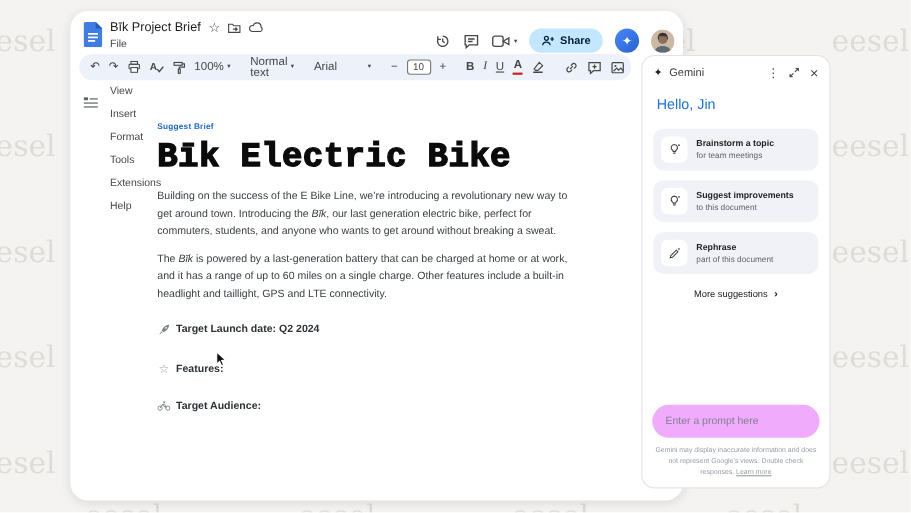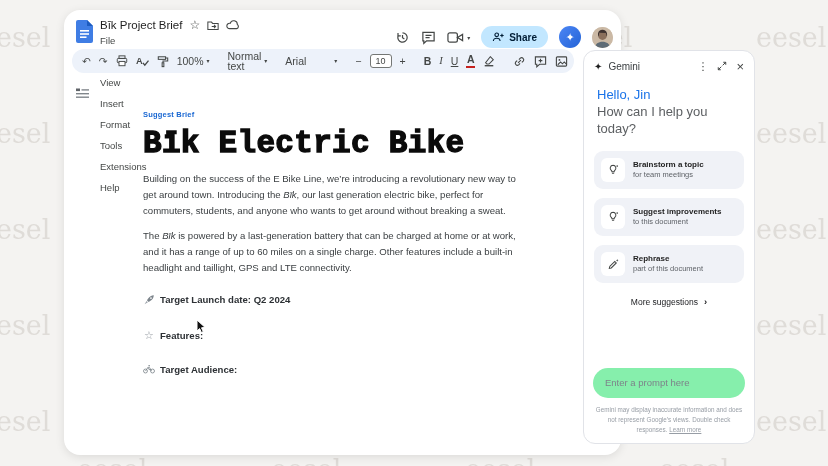--- a/index.html
+++ b/index.html
@@ -69,21 +69,21 @@
   .gp-hello { font-size:13px; color:#1a73e8; }
   .gp-q { font-size:13px; color:#5c5f62; }
   .gp-cards { margin:13px 10px 0; display:flex; flex-direction:column; gap:9px; }
   .gcard { background:#f0f2f7; border-radius:9px; height:38px; display:flex; align-items:center; gap:8px; padding:0 7px; }
   .gcard-ic { width:24px; height:24px; background:#fff; border-radius:6px; display:flex; align-items:center; justify-content:center; flex:none; }
   .gcard-t { font-size:8px; font-weight:bold; color:#1f1f1f; line-height:1.4; }
   .gcard-s { font-size:7.5px; color:#5f6368; line-height:1.3; }
   .gp-more { margin-top:13px; text-align:center; font-size:8.5px; color:#202124; }
   .gp-more b { margin-left:6px; font-size:9.5px; }
   .gp-bottom { position:absolute; left:9px; right:9px; bottom:8px; }
-  .gp-pill { background:#86efac; border-radius:16px; height:30px; display:flex; align-items:center; padding:0 12px; }
+  .gp-pill { background:#f0abfc; border-radius:16px; height:30px; display:flex; align-items:center; padding:0 12px; }
   .gp-pill input { border:none; outline:none; background:transparent; width:100%; font-size:9.5px;
                    font-family:"Liberation Sans",sans-serif; color:#3c4043; }
   .gp-pill input::placeholder { color:#7d838a; }
   .gp-disc { margin-top:7px; padding:0 2px; text-align:center; font-size:6.3px; line-height:1.6; color:#979da5; }
   .gp-disc a { color:#979da5; text-decoration:underline; }
 
   .cursor { position:absolute; left:196px; top:319px; z-index:5; }
 
   svg { display:block; }
 </style>
@@ -353,21 +353,20 @@
         <span class="gp-hic">
           <svg width="10" height="10" viewBox="0 0 12 12" fill="none" stroke="#444746" stroke-width="1.2">
             <path d="M7.5 1.5h3v3M10.5 1.5L6.8 5.2M4.5 10.5h-3v-3M1.5 10.5l3.7-3.7"></path>
           </svg>
         </span>
         <span class="gp-hic gp-close">×</span>
       </div>
 
       <div class="gp-greet">
         <div class="gp-hello">Hello, Jin</div>
-        <div class="gp-q">How can I help you today?</div>
       </div>
 
       <div class="gp-cards">
         <div class="gcard">
           <span class="gcard-ic">
             <svg width="13" height="13" viewBox="0 0 14 14" fill="none" stroke="#444746" stroke-width="1.1">
               <path d="M6.5 2.5a3.1 3.1 0 0 1 1.8 5.6c-.4.3-.6.7-.6 1.2H5.3c0-.5-.2-.9-.6-1.2A3.1 3.1 0 0 1 6.5 2.5z"></path>
               <path d="M5.3 11h2.4"></path>
                 <circle cx="11" cy="3.2" r="0.9" fill="#444746" stroke="none"></circle>
             </svg>

